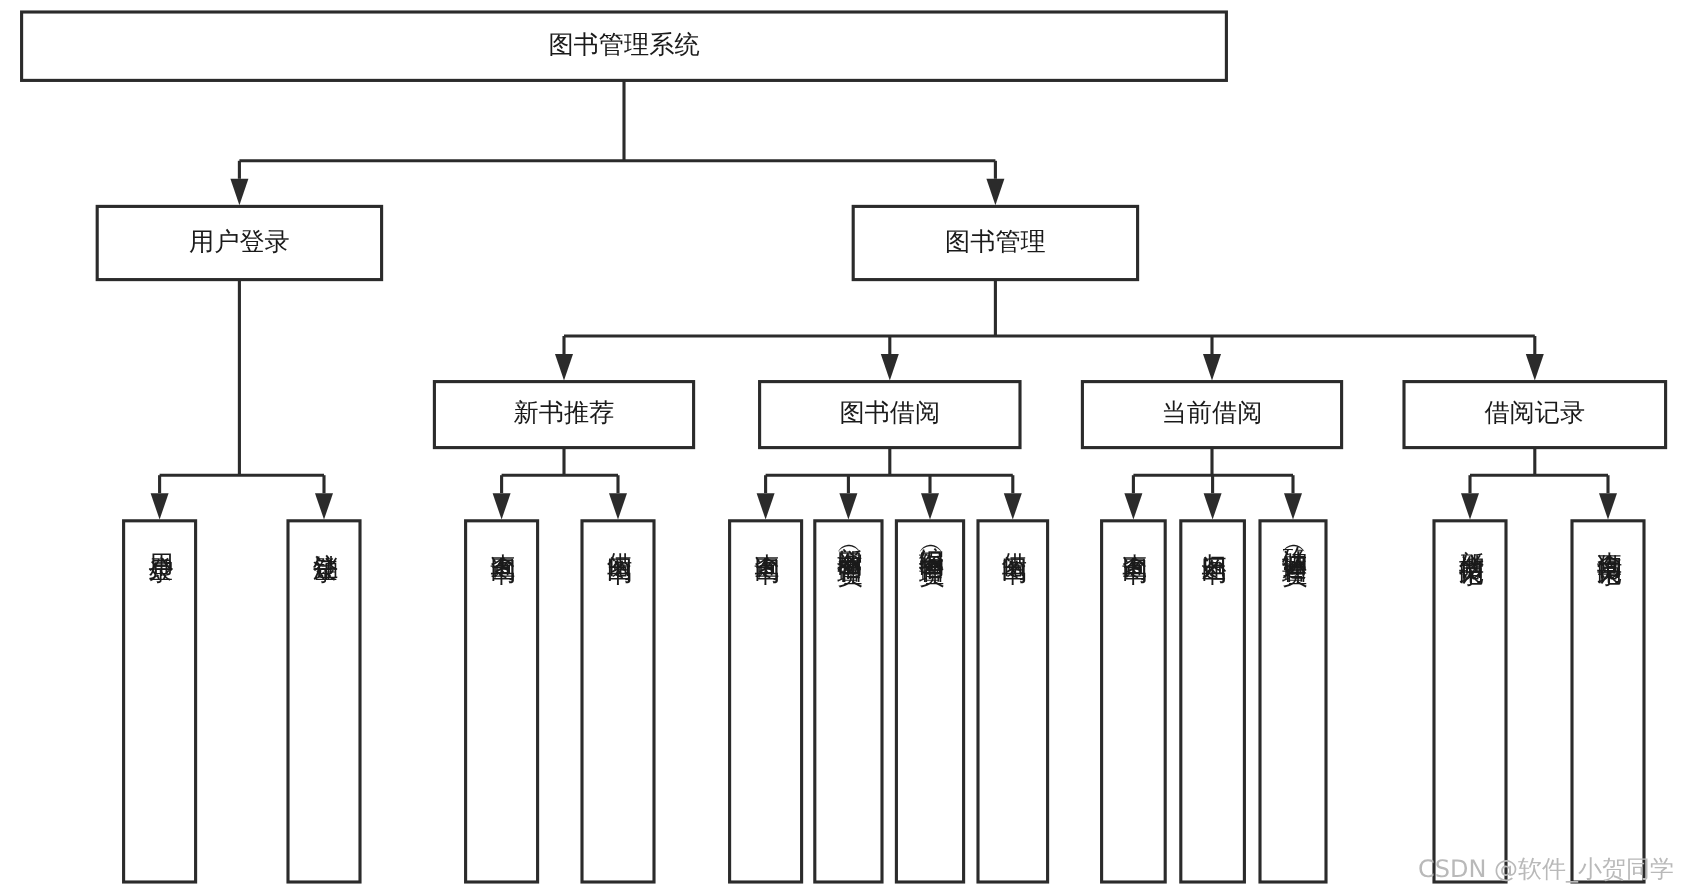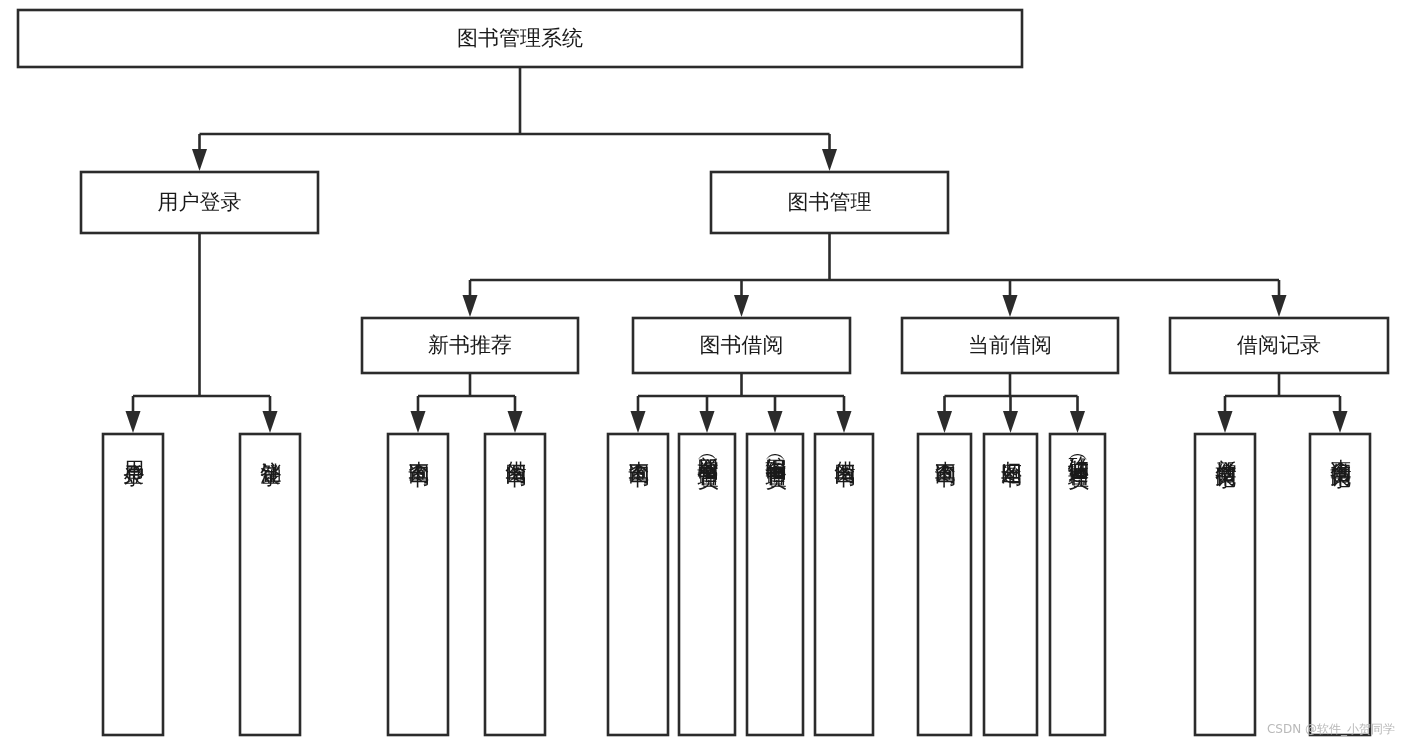--- a/index.html
+++ b/index.html
@@ -53,21 +53,21 @@
   }
   .edge-arrow {
     fill: #2b2b2b;
     stroke: none;
   }
   .watermark {
     position: absolute;
     right: 10px;
     bottom: 4px;
     font-family: "DejaVu Sans", "Liberation Sans", sans-serif;
-    font-size: 12px;
+    font-size: 20px;
     color: #b9b9b9;
     white-space: nowrap;
     user-select: none;
   }
 </style>
 </head>
 <body>
 
 <div id="diagram-root">
   <svg class="flow" viewBox="0 0 1405 747">

